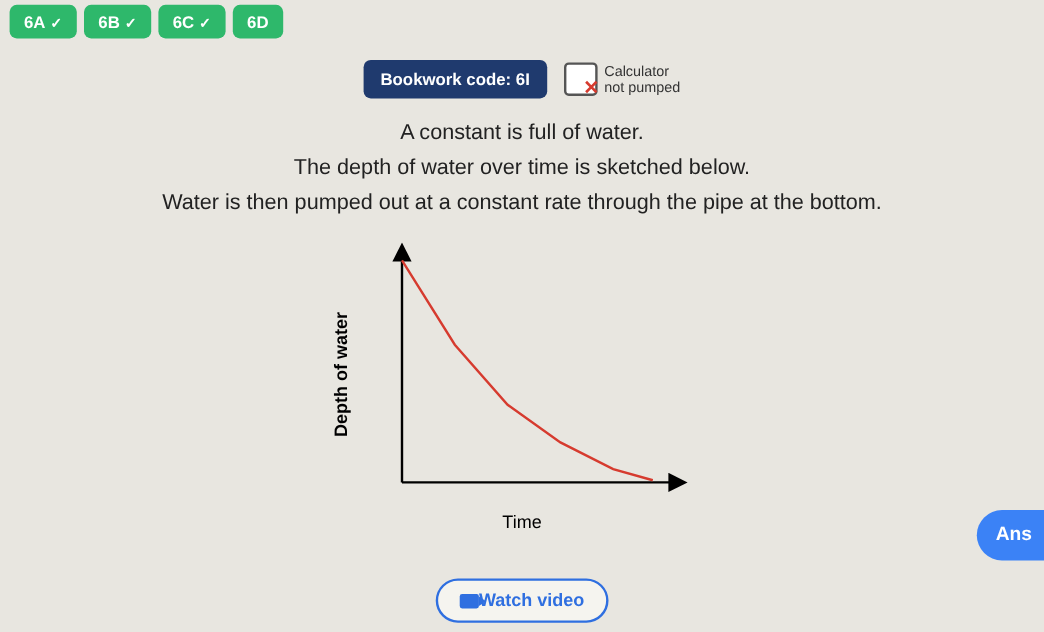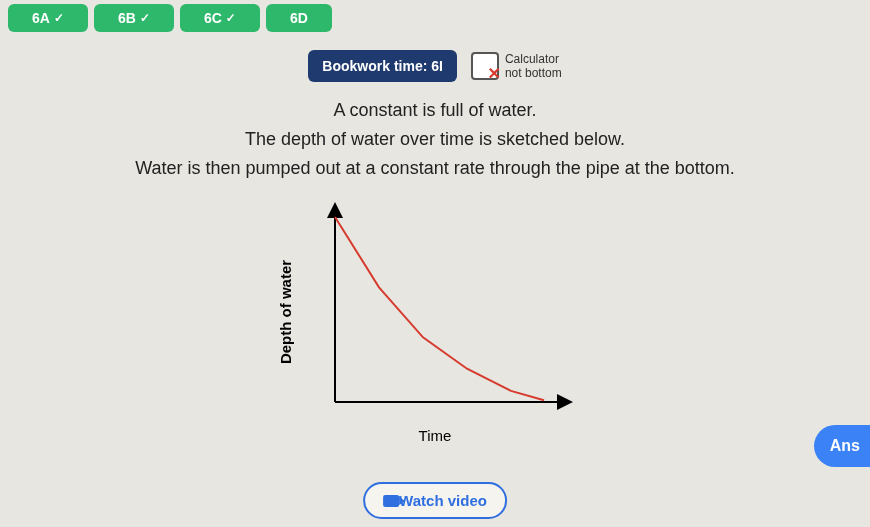--- a/index.html
+++ b/index.html
@@ -24,26 +24,26 @@
       background: #2a3a7a;
       color: #fff;
       font-weight: bold;
       padding: 6px 10px;
       border-radius: 4px;
       font-size: 14px;
     }
     .pill {
       background: #2eb86b;
       color: #fff;
-      padding: 6px 24px;
+      padding: 6px 12px;
       border-radius: 6px;
       font-weight: bold;
       font-size: 14px;
       display: flex;
-      align-items: center;
+      align-items: flex-end;
       gap: 4px;
     }
     .check { font-size: 12px; }
     .content {
       padding: 50px 30px 20px 30px;
       text-align: center;
     }
     .meta-row {
       display: flex;
       align-items: center;
@@ -180,28 +180,28 @@
     <span>6C</span>
     <span class="check">✓</span>
   </div>
   <div class="pill">
     <span>6D</span>
   </div>
 </div>
 
 <div class="content">
   <div class="meta-row">
-    <div class="bookwork-badge">Bookwork time: 6I</div>
+    <div class="bookwork-badge">Bookwork code: 6I</div>
     <div class="calc-box">
       <div class="calc-icon">
         <span class="x">✕</span>
       </div>
       <div class="calc-text">
         <div>Calculator</div>
-        <div>not bottom</div>
+        <div>not pumped</div>
       </div>
     </div>
   </div>
 
   <div class="question-text">
     <div>A constant is full of water.</div>
     <div>The depth of water over time is sketched below.</div>
     <div>Water is then pumped out at a constant rate through the pipe at the bottom.</div>
   </div>
 

